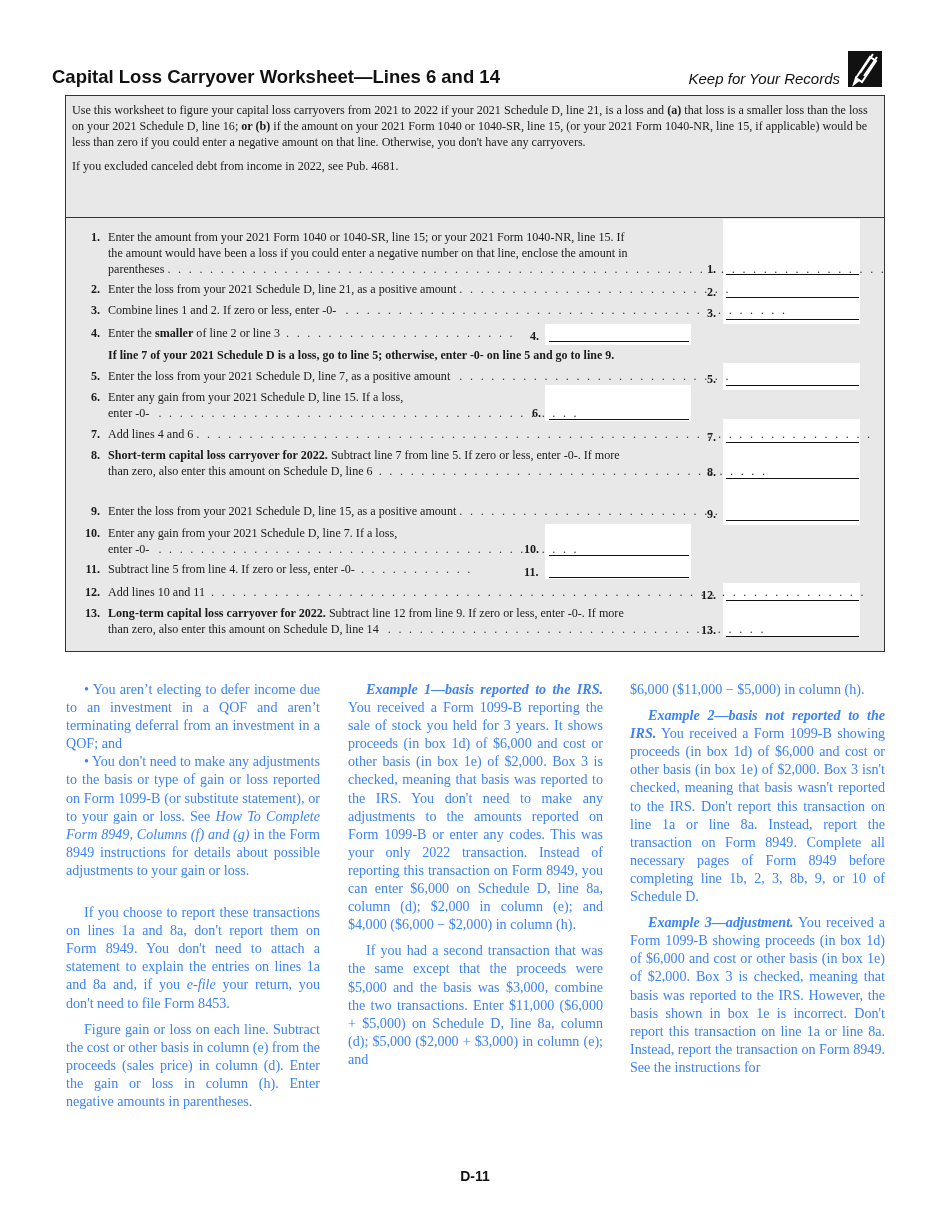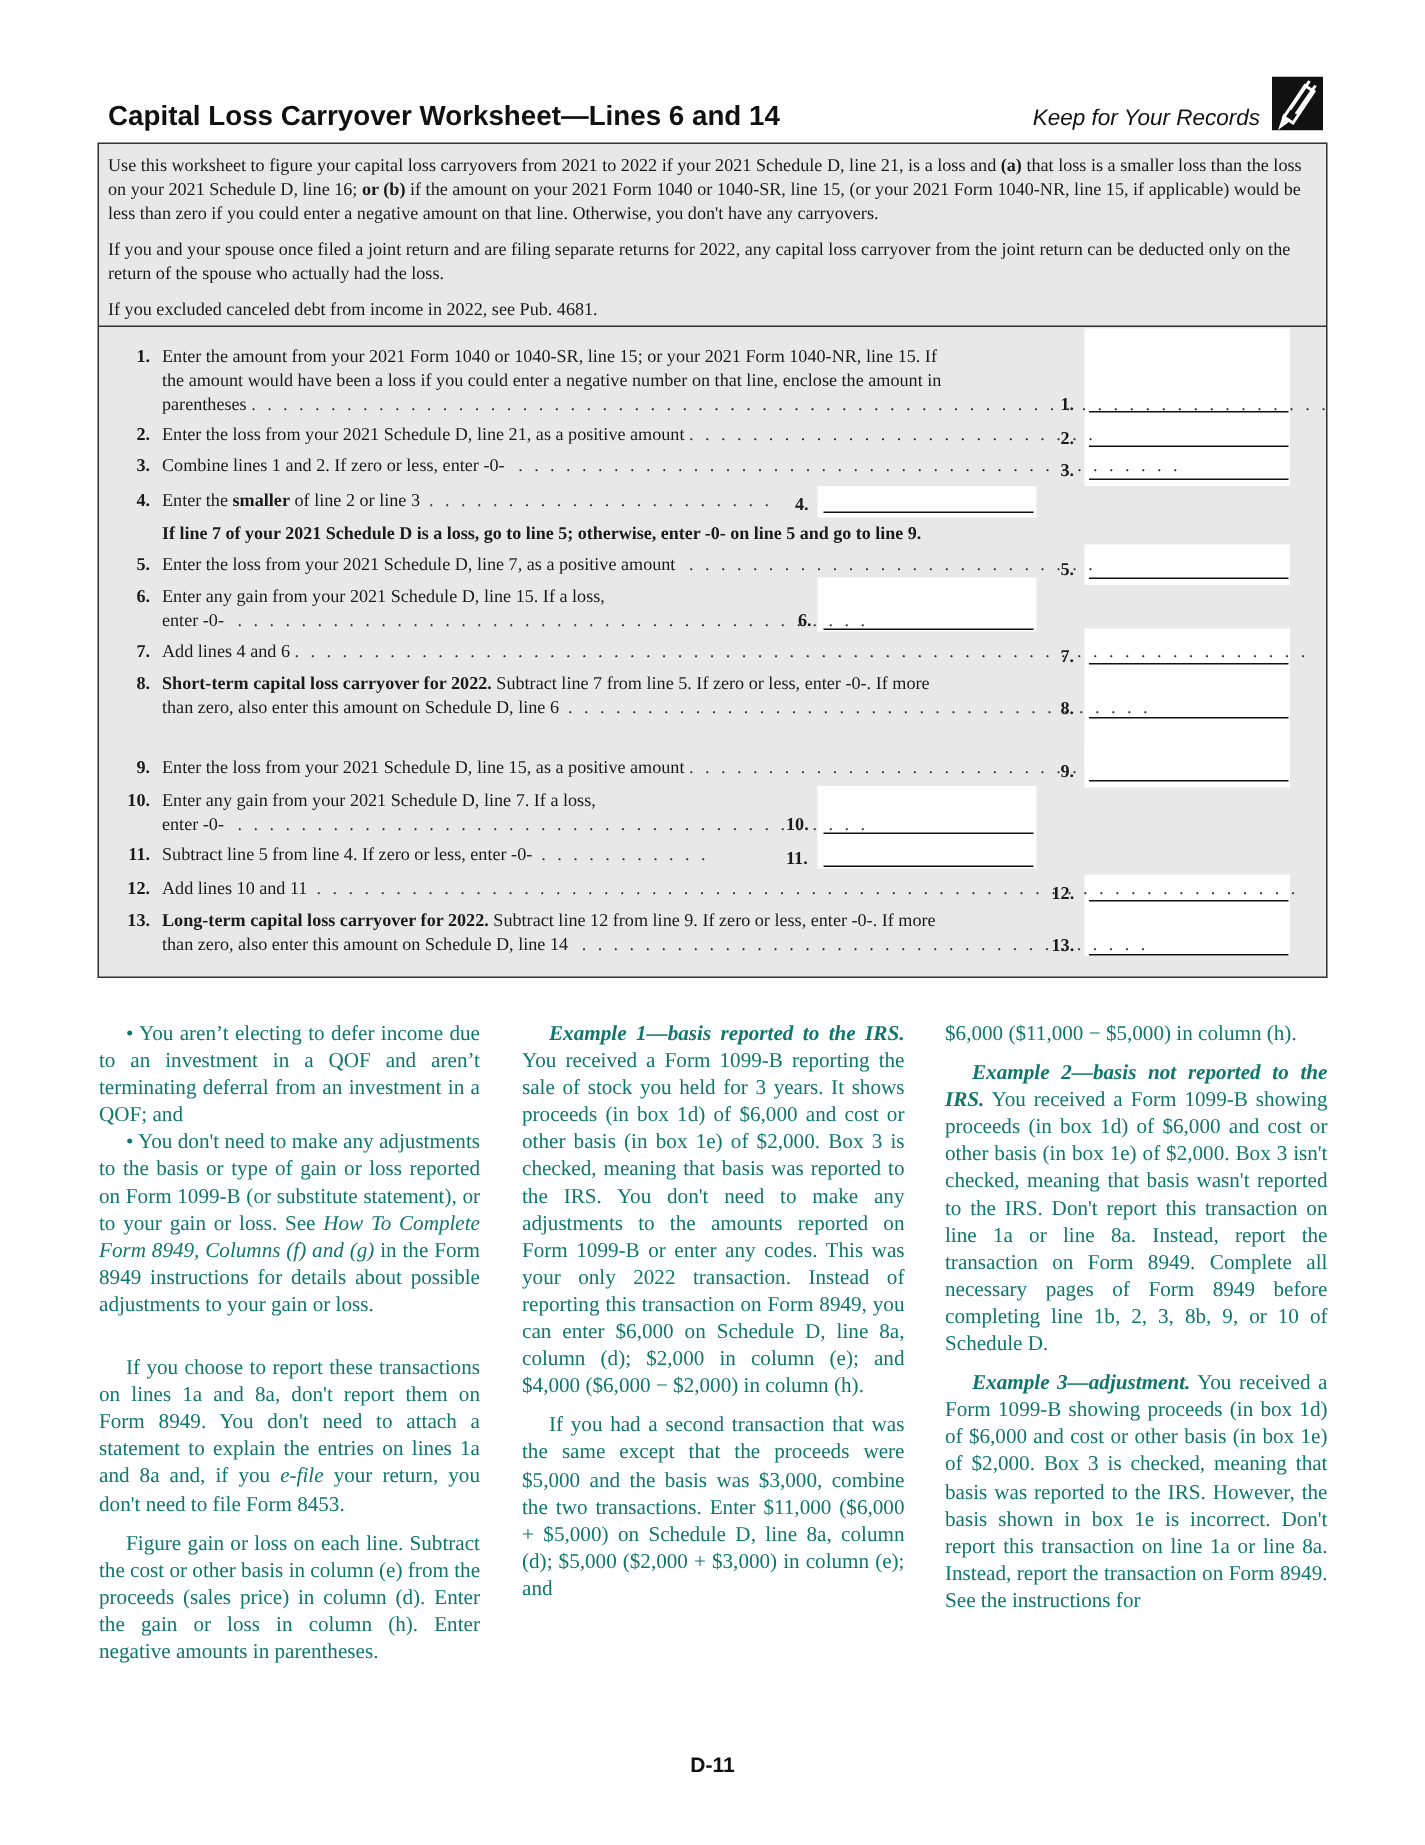--- a/index.html
+++ b/index.html
@@ -1,20 +1,20 @@
 <!DOCTYPE html>
 <html><head>
 <meta charset="utf-8">
 <style>
   * { box-sizing: border-box; margin: 0; padding: 0; }
   html, body { width: 950px; height: 1230px; background: #ffffff; }
   body { position: relative; font-family: "Liberation Serif", serif; color: #1a1a1a; overflow: hidden; }
 
   .title {
-    position: absolute; left: 72px; top: 66px;
+    position: absolute; left: 52px; top: 66px;
     font-family: "Liberation Sans", sans-serif; font-weight: bold; font-size: 18.5px; color: #111;
   }
   .keep {
     position: absolute; right: 110px; top: 70px;
     font-family: "Liberation Sans", sans-serif; font-style: italic; font-size: 15px; color: #111;
   }
   .pencil-icon {
     position: absolute; left: 848px; top: 51px; width: 34px; height: 36px;
   }
 
@@ -35,21 +35,21 @@
   }
 
   .row { position: absolute; font-size: 12.1px; line-height: 16px; }
   .num { position: absolute; width: 34px; text-align: right; font-weight: bold; }
   .txt { position: absolute; left: 42px; }
   .dots { letter-spacing: 2.3px; color: #333; }
   .lbl { position: absolute; font-weight: bold; font-size: 12.1px; }
   .uline { position: absolute; height: 1.3px; background: #111; }
   .instr { position: absolute; left: 42px; font-weight: bold; font-size: 12px; }
 
-  .body-cols { position: absolute; top: 680px; font-size: 14.1px; line-height: 18.1px; text-align: justify; color: #0f766e; }
+  .body-cols { position: absolute; top: 680px; font-size: 14.1px; line-height: 18.1px; text-align: justify; color: #3b82f6; }
   .body-cols p { text-indent: 18px; margin-bottom: 8px; hyphens: manual; }
   .body-cols .bul { text-indent: 18px; margin-bottom: 0; }
   .body-cols i { font-style: italic; }
   .body-cols .ex { font-weight: bold; font-style: italic; }
 
   .footer {
     position: absolute; left: 0; width: 950px; top: 1168px; text-align: center;
     font-family: "Liberation Sans", sans-serif; font-weight: bold; font-size: 14px; color: #111;
   }
 </style>
@@ -64,21 +64,20 @@
     <path d="M10 30 L 6 33 L 8 27 Z" fill="#fff"></path>
     <path d="M8 27 L 22 6 L 28 10 L 14 31 Z"></path>
     <path d="M12 22 L 25 3"></path>
     <path d="M16 25 L 29 6"></path>
   </g>
 </svg>
 
 <div class="ws">
   <div class="ws-intro">
     <p><span>Use this worksheet to figure your capital loss carryovers from 2021 to 2022 if your 2021 Schedule D, line 21, is a loss and </span><b>(a)</b><span> that loss is a smaller loss than the loss on your 2021 Schedule D, line 16; </span><b>or (b)</b><span> if the amount on your 2021 Form 1040 or 1040-SR, line 15, (or your 2021 Form 1040-NR, line 15, if applicable) would be less than zero if you could enter a negative amount on that line. Otherwise, you don't have any carryovers.</span></p>
-    <p>If you and your spouse once filed a joint return and are filing separate returns for 2022, any capital loss carryover from the joint return can be deducted only on the return of the spouse who actually had the loss.</p>
     <p>If you excluded canceled debt from income in 2022, see Pub. 4681.</p>
   </div>
 
   <div class="col-white" style="left:657px; top:123px; width:137px; height:105px;"></div>
   <div class="col-white" style="left:657px; top:267px; width:137px; height:27px;"></div>
   <div class="col-white" style="left:657px; top:323px; width:137px; height:91px;"></div>
   <div class="col-white" style="left:657px; top:404px; width:137px; height:25px;"></div>
   <div class="col-white" style="left:657px; top:487px; width:137px; height:54px;"></div>
 
   <div class="col-white" style="left:479px; top:228px; width:146px; height:21px;"></div>

